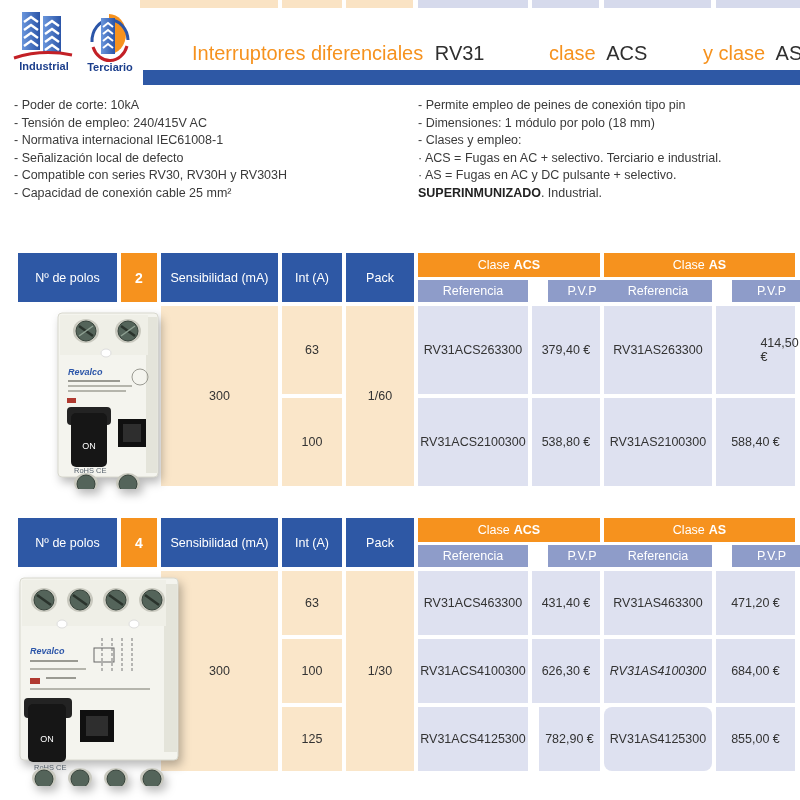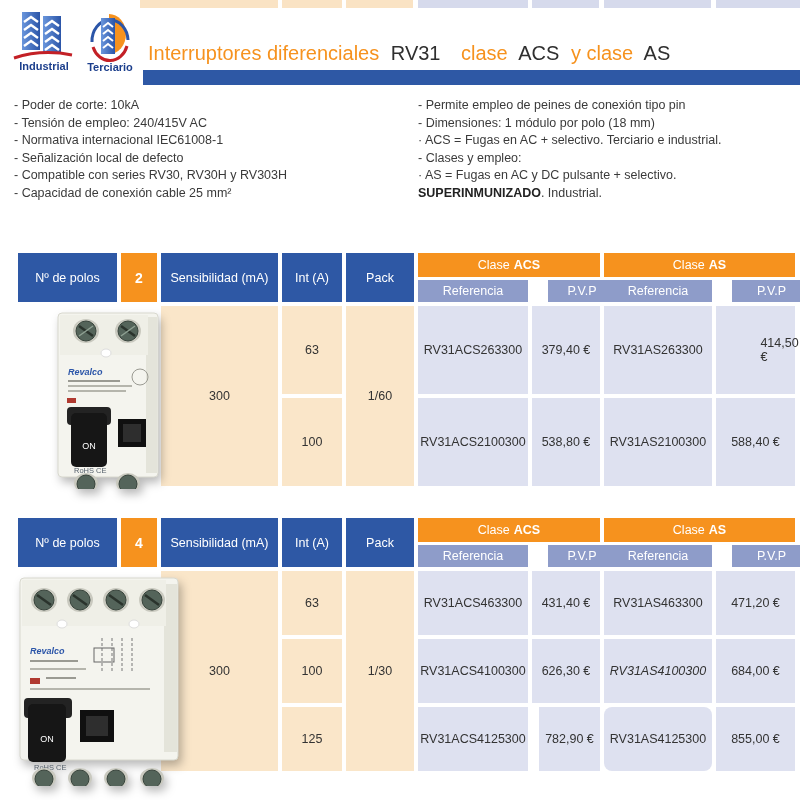--- a/index.html
+++ b/index.html
@@ -12,21 +12,21 @@
   .strip.lav{background:#D6DAEC;}
 
   
   .logo{position:absolute;}
   .logo-industrial{left:12px;top:6px;width:64px;height:68px;}
   .logo-terciario{left:78px;top:8px;width:64px;height:66px;}
 
   
   .title{position:absolute;left:148px;top:42px;font-size:20px;white-space:nowrap;}
   .title span{margin-right:6px;}
-  .title .t-or{color:#F6921E;}
+  .title .t-or{color:#F6921E;margin-left:44px;}
   .title .t-dk{color:#2F2F2F;}
   .title .gap-lg{margin-right:15px;}
   .title-bar{position:absolute;left:143px;top:70px;width:657px;height:15px;background:#2E58A5;}
 
   
   .features{position:absolute;top:97px;font-size:12.5px;line-height:17.5px;color:#3A3A3A;}
   .features-left{left:14px;width:395px;}
   .features-right{left:418px;width:378px;}
   .features b{font-weight:bold;color:#222;}
 
@@ -128,22 +128,22 @@
     <div>- Poder de corte: 10kA</div>
     <div>- Tensión de empleo: 240/415V AC</div>
     <div>- Normativa internacional IEC61008-1</div>
     <div>- Señalización local de defecto</div>
     <div>- Compatible con series RV30, RV30H y RV303H</div>
     <div>- Capacidad de conexión cable 25 mm²</div>
   </div>
   <div class="features features-right">
     <div>- Permite empleo de peines de conexión tipo pin</div>
     <div>- Dimensiones: 1 módulo por polo (18 mm)</div>
+    <div>- Clases y empleo:</div>
     <div>· ACS = Fugas en AC + selectivo. Terciario e industrial.</div>
-    <div>- Clases y empleo:</div>
     <div><span>· AS = Fugas en AC y DC pulsante + selectivo. </span><b>SUPERINMUNIZADO</b><span>. Industrial.</span></div>
   </div>
 
   <div class="dtable t2p">
     <div class="hcell" style="grid-column:1;grid-row:1;">Nº de polos</div>
     <div class="hcell hnum" style="grid-column:2;grid-row:1;">2</div>
     <div class="hcell" style="grid-column:3;grid-row:1;">Sensibilidad (mA)</div>
     <div class="hcell" style="grid-column:4;grid-row:1;">Int (A)</div>
     <div class="hcell" style="grid-column:5;grid-row:1;">Pack</div>
 

